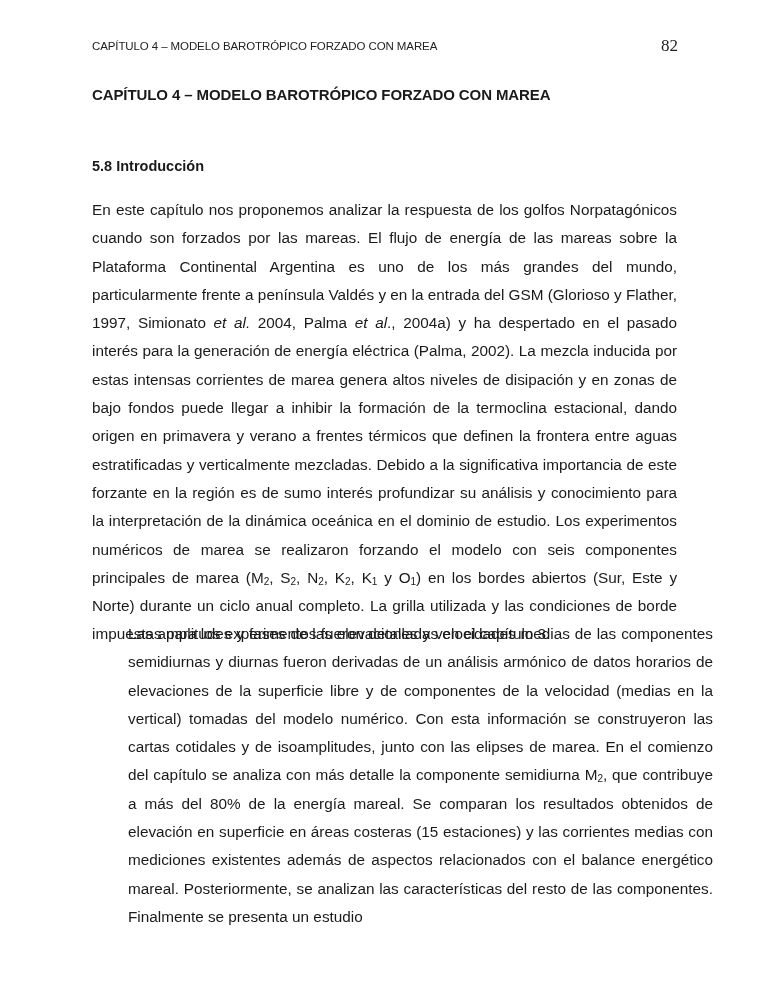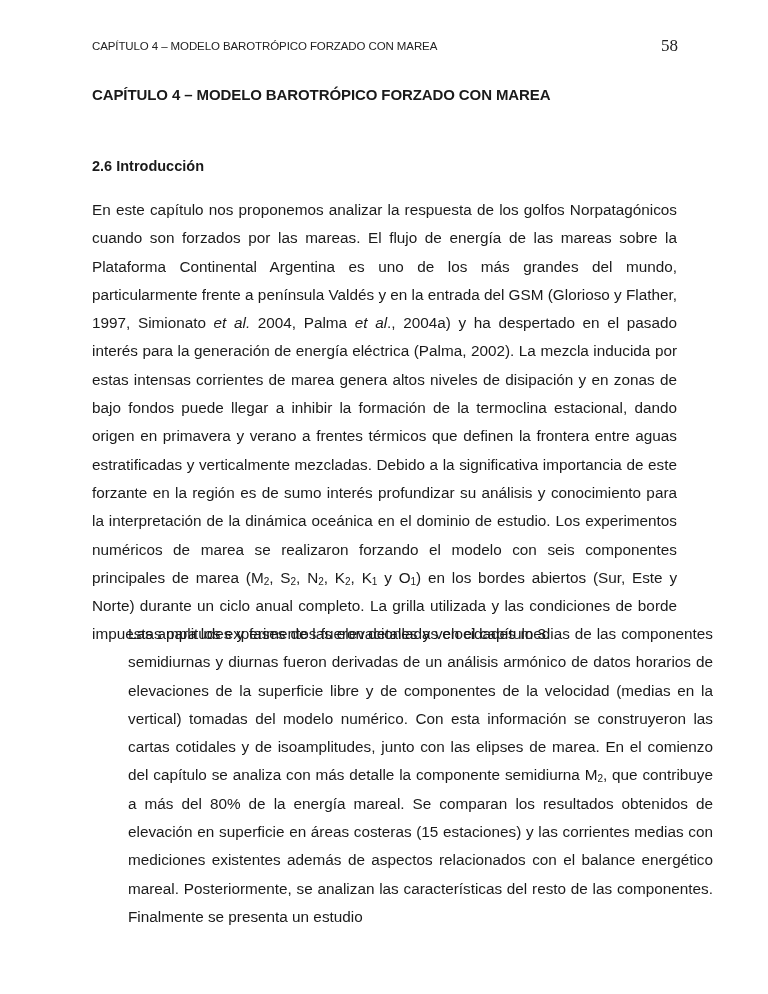--- a/index.html
+++ b/index.html
@@ -72,22 +72,22 @@
       font-size: 10px;
       vertical-align: -2px;
       line-height: 0;
     }
   </style>
 </head>
 <body>
 
 <div class="running-header">
   <span class="running-title">CAPÍTULO 4 – MODELO BAROTRÓPICO FORZADO CON MAREA</span>
-  <span class="page-number">58</span>
+  <span class="page-number">82</span>
 </div>
 
 <div class="chapter-title">CAPÍTULO 4 – MODELO BAROTRÓPICO FORZADO CON MAREA</div>
 
-<div class="section-heading">2.6 Introducción</div>
+<div class="section-heading">5.8 Introducción</div>
 
 <p class="body-text para-1"><span>En este capítulo nos proponemos analizar la respuesta de los golfos Norpatagónicos cuando son forzados por las mareas. El flujo de energía de las mareas sobre la Plataforma Continental Argentina es uno de los más grandes del mundo, particularmente frente a península Valdés y en la entrada del GSM (Glorioso y Flather, 1997, Simionato </span><em>et al.</em><span> 2004, Palma </span><em>et al</em><span>., 2004a) y ha despertado en el pasado interés para la generación de energía eléctrica (Palma, 2002). La mezcla inducida por estas intensas corrientes de marea genera altos niveles de disipación y en zonas de bajo fondos puede llegar a inhibir la formación de la termoclina estacional, dando origen en primavera y verano a frentes térmicos que definen la frontera entre aguas estratificadas y verticalmente mezcladas. Debido a la significativa importancia de este forzante en la región es de sumo interés profundizar su análisis y conocimiento para la interpretación de la dinámica oceánica en el dominio de estudio. Los experimentos numéricos de marea se realizaron forzando el modelo con seis componentes principales de marea (</span><span><span>M</span><sub>2</sub><span>, </span></span><span><span>S</span><sub>2</sub><span>, </span></span><span><span>N</span><sub>2</sub><span>, </span></span><span><span>K</span><sub>2</sub><span>, </span></span><span><span>K</span><sub>1</sub><span> y </span></span><span><span>O</span><sub>1</sub><span></span></span><span>) en los bordes abiertos (Sur, Este y Norte) durante un ciclo anual completo. La grilla utilizada y las condiciones de borde impuestas para los experimentos fueron detalladas en el capítulo 3.</span></p>
 
 <p class="body-text para-2"><span>Las amplitudes y fases de las elevaciones y velocidades medias de las componentes semidiurnas y diurnas fueron derivadas de un análisis armónico de datos horarios de elevaciones de la superficie libre y de componentes de la velocidad (medias en la vertical) tomadas del modelo numérico. Con esta información se construyeron las cartas cotidales y de isoamplitudes, junto con las elipses de marea. En el comienzo del capítulo se analiza con más detalle la componente semidiurna </span><span><span>M</span><sub>2</sub></span><span>, que contribuye a más del 80% de la energía mareal. Se comparan los resultados obtenidos de elevación en superficie en áreas costeras (15 estaciones) y las corrientes medias con mediciones existentes además de aspectos relacionados con el balance energético mareal. Posteriormente, se analizan las características del resto de las componentes. Finalmente se presenta un estudio</span></p>
 
 </body></html>

